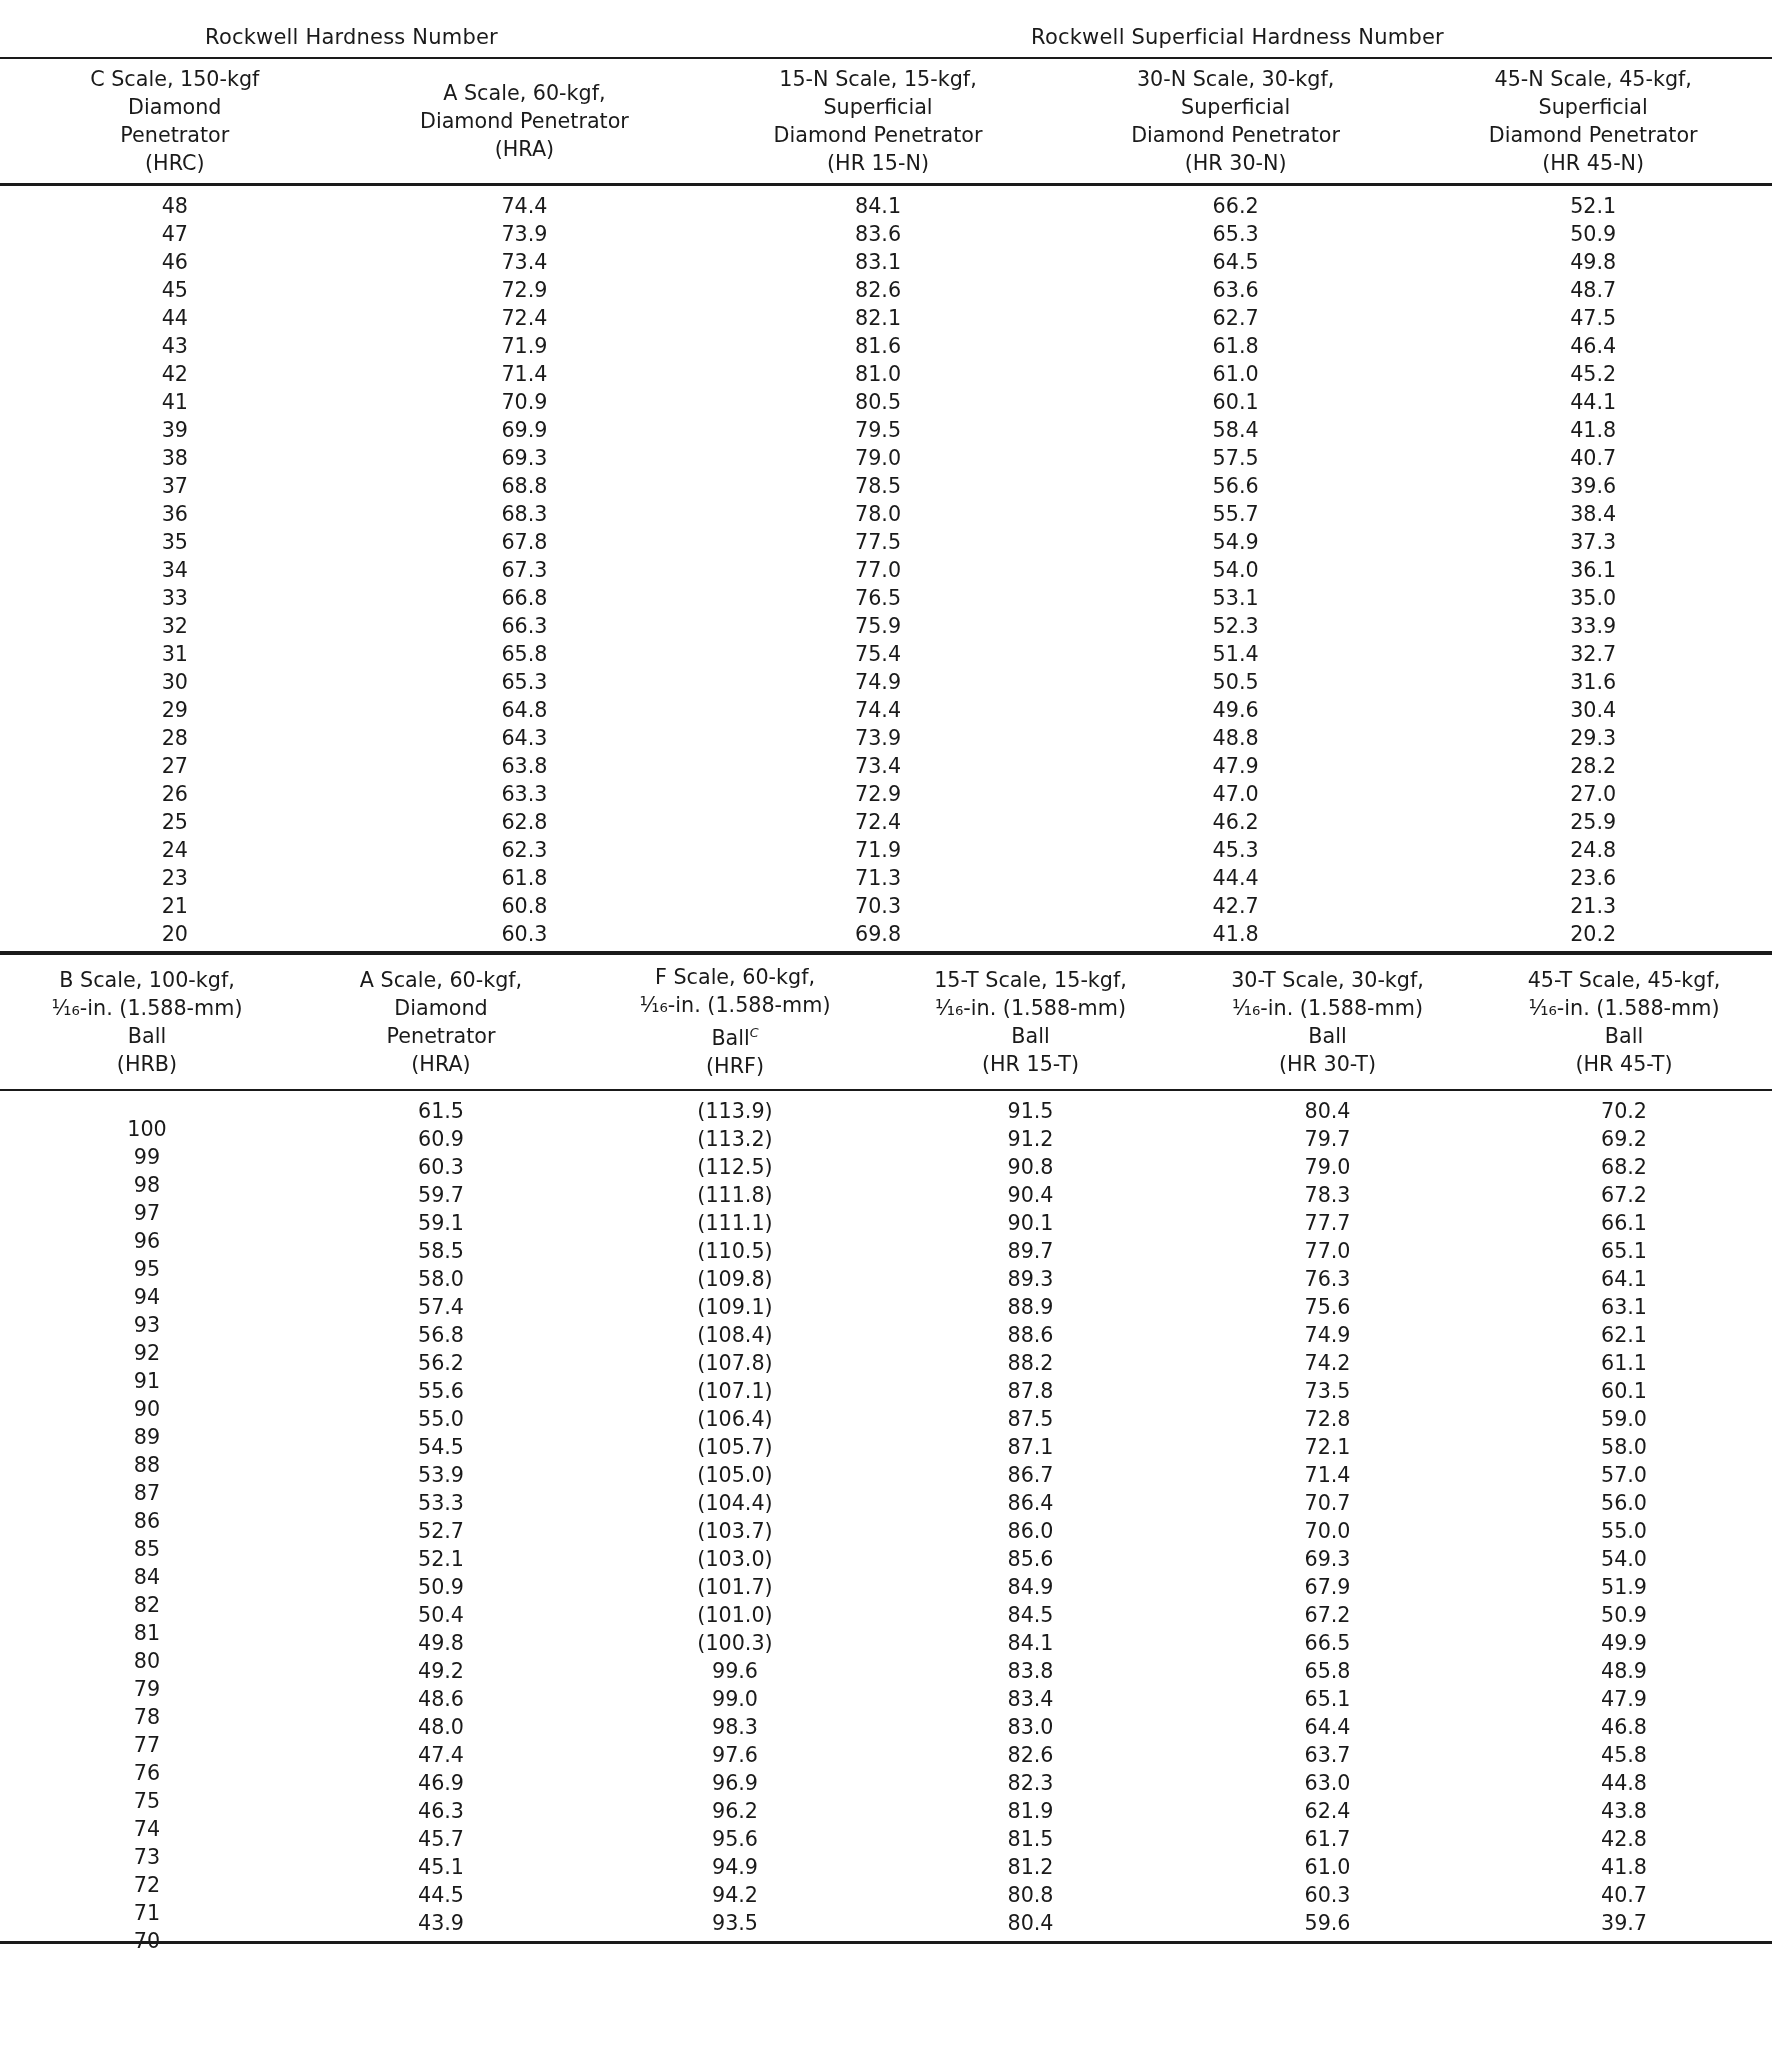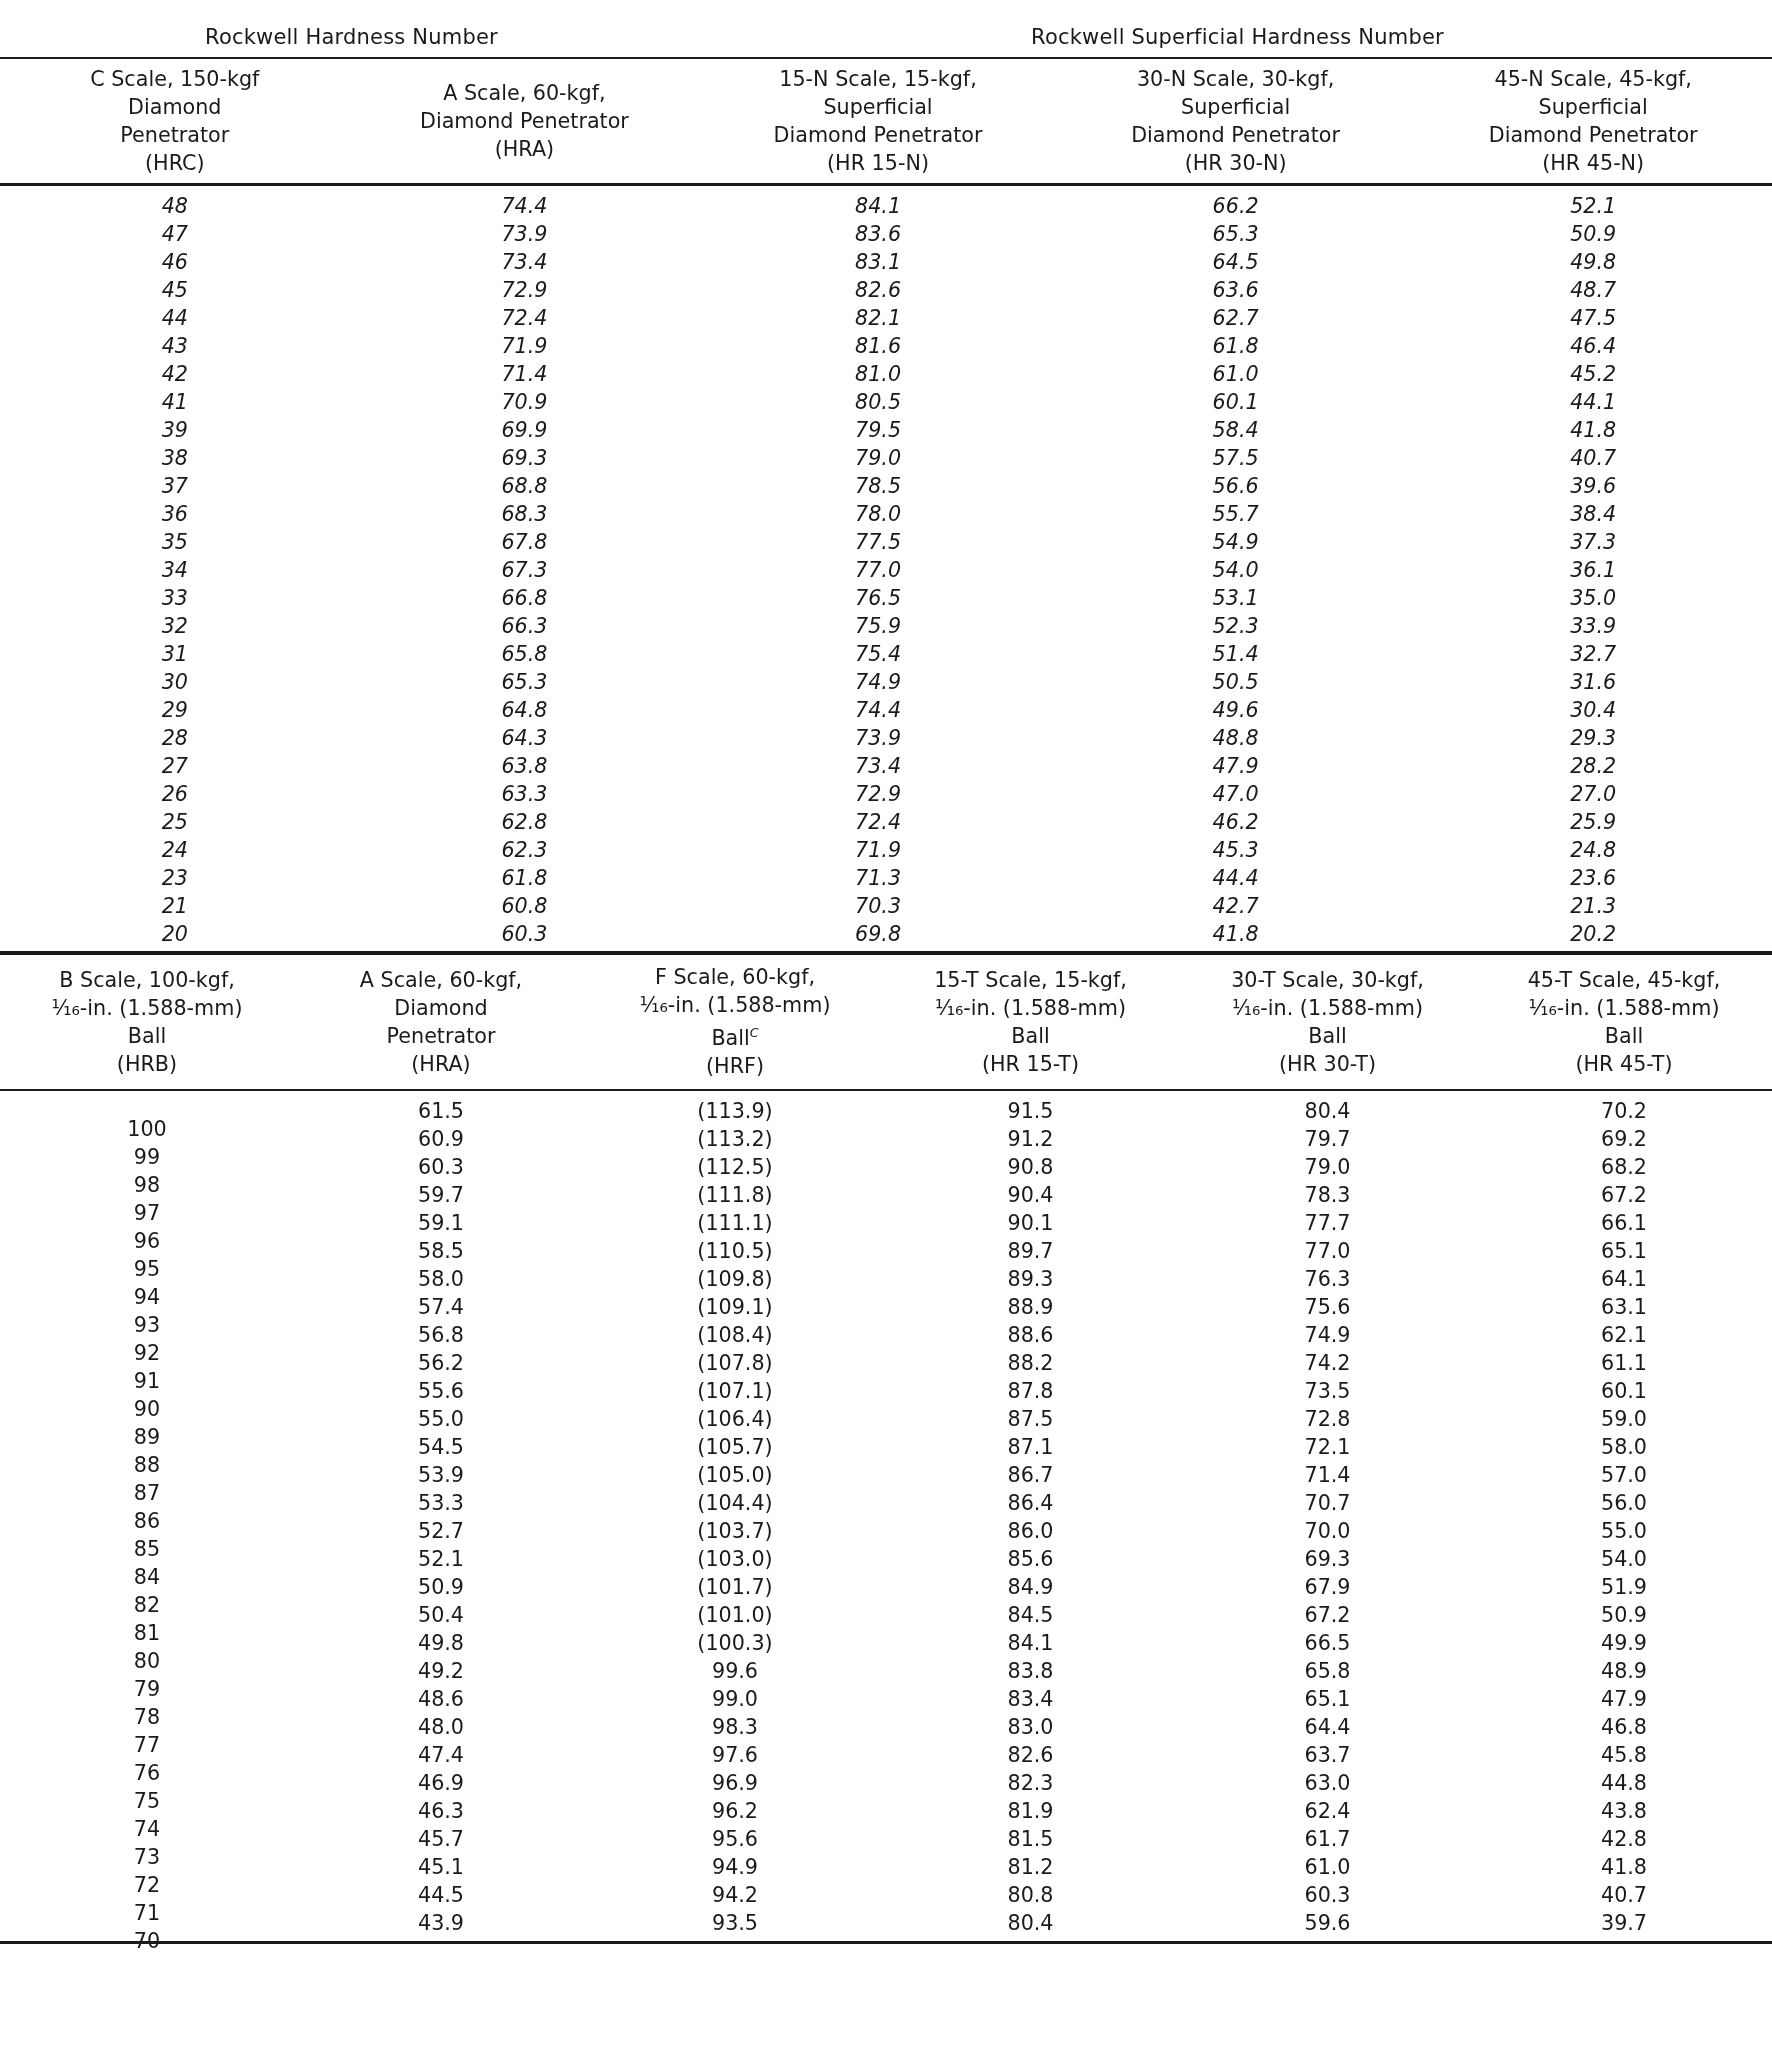--- a/index.html
+++ b/index.html
@@ -47,21 +47,21 @@
     .top .c4 { width: 358px; justify-content: center; }
 
     
     .bottom .c0 { width: 294px; }
     .bottom .c1 { width: 294px; }
     .bottom .c2 { width: 294px; }
     .bottom .c3 { width: 297px; }
     .bottom .c4 { width: 297px; }
     .bottom .c5 { width: 296px; }
 
-    .top .rows { padding-top: 6.4px; padding-bottom: 3.2px; font-style: italic; }
+    .top .rows { padding-top: 6.4px; padding-bottom: 3.2px; }
     .bottom .rows { padding-top: 6.4px; padding-bottom: 3.2px; }
     sup.fn { font-size: 12.7px; font-style: italic; vertical-align: 8px; }
 
     
     .bottom .c0.cell { text-align: center; margin-top: 36px; }
   </style>
 </head>
 <body>
 
 <div class="page">

